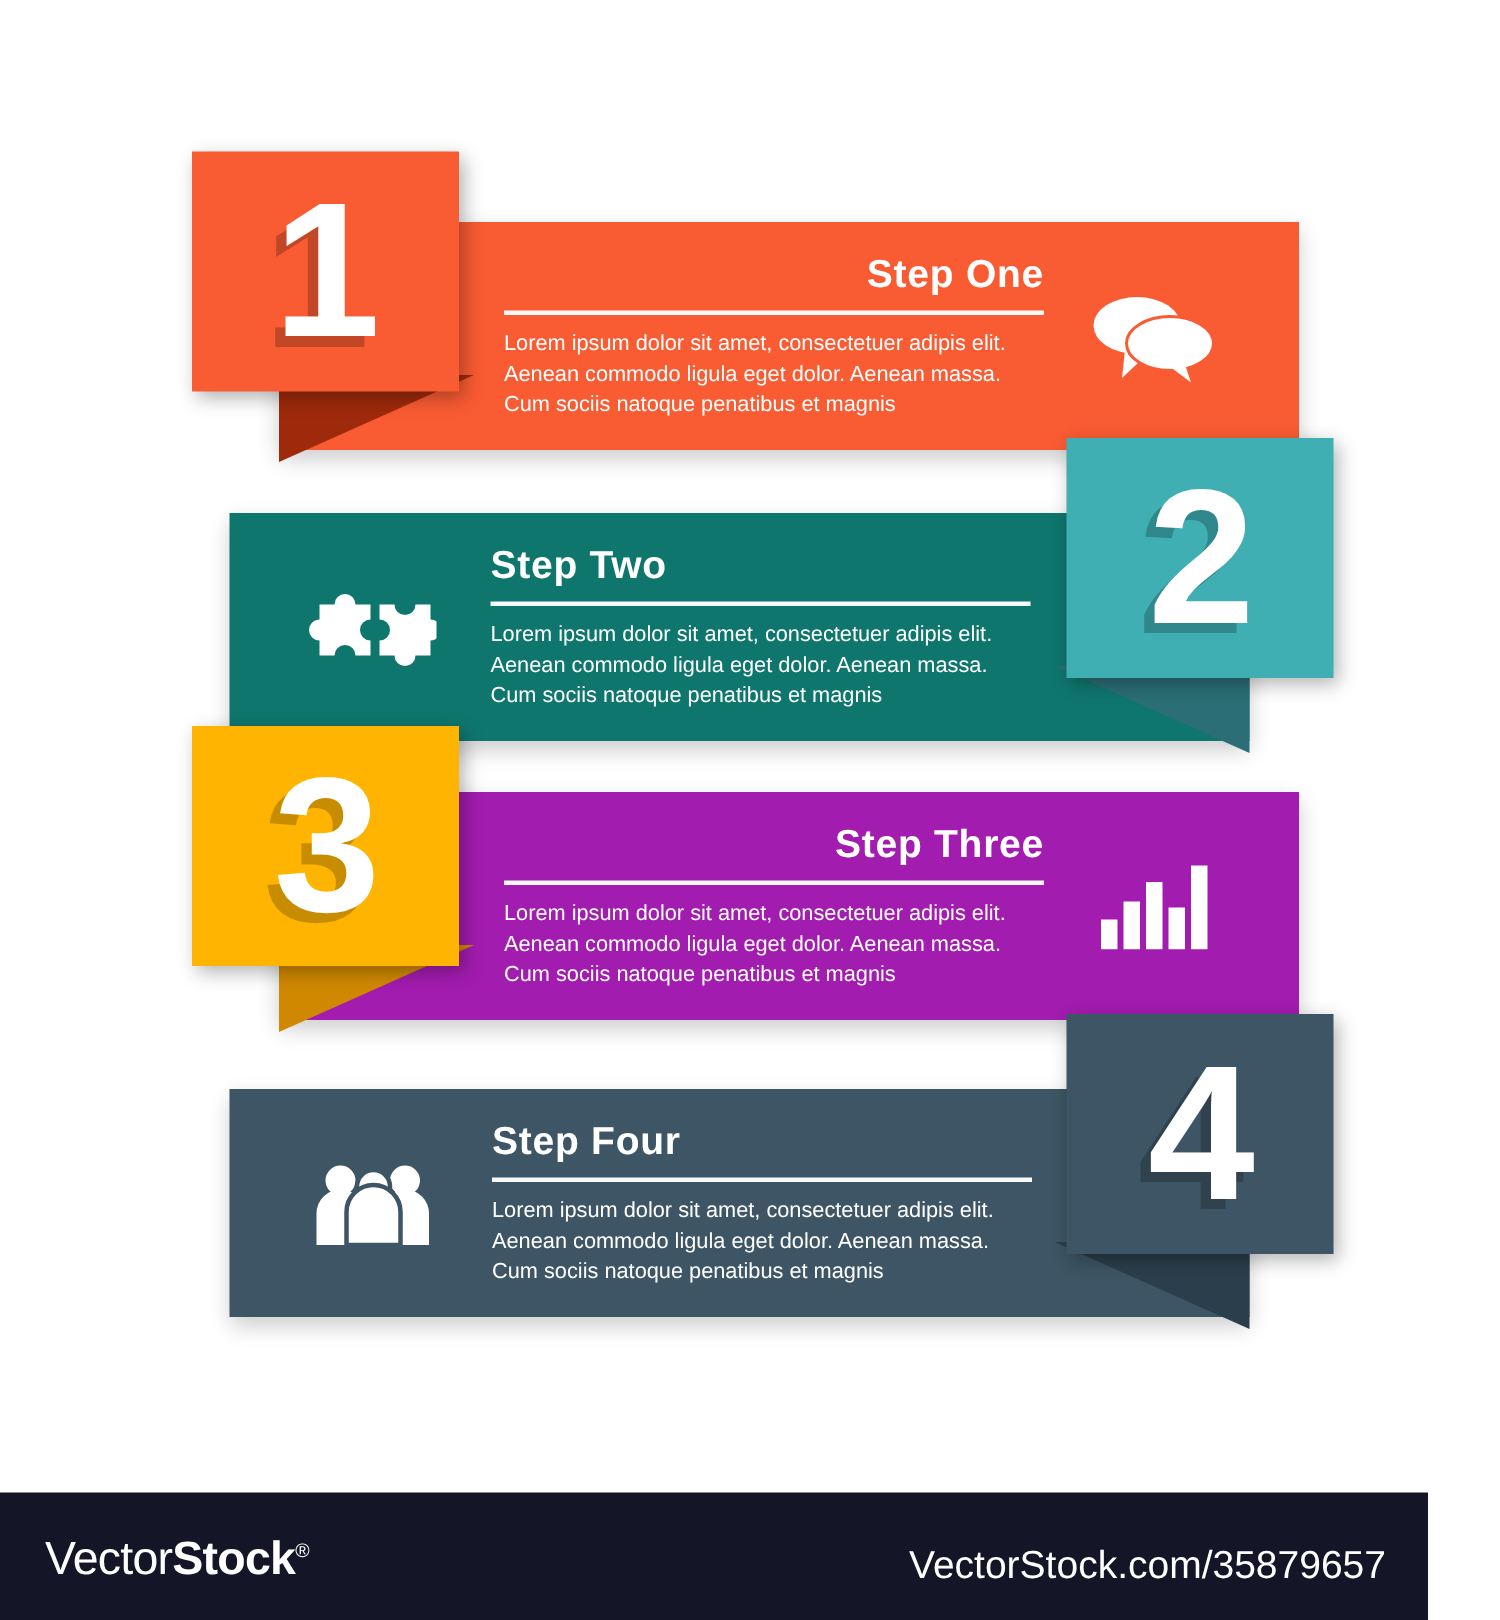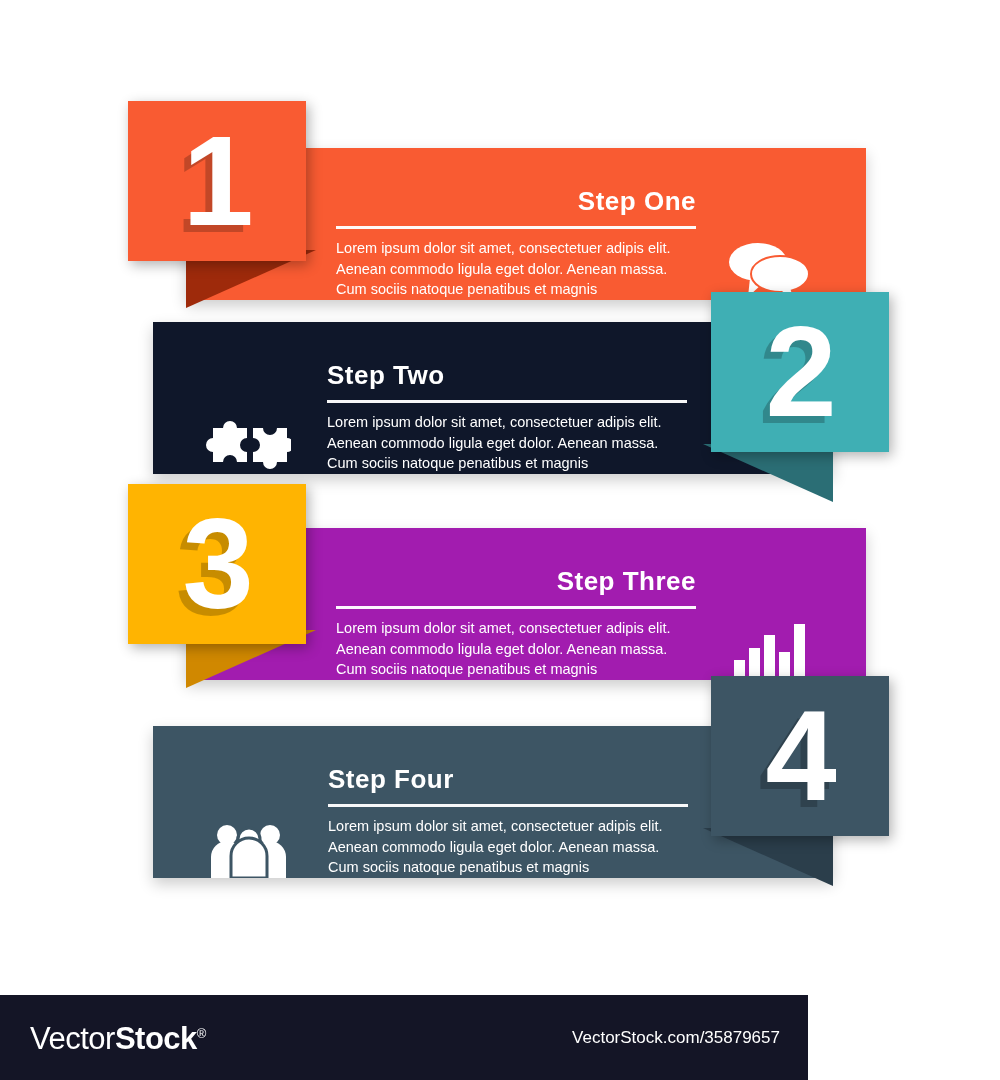--- a/index.html
+++ b/index.html
@@ -50,21 +50,21 @@
   .fold.left {   
     border-top: 58px solid;
     border-left: 130px solid transparent;
   }
 
   
   .content {
     position: absolute;
     top: 0; height: 100%;
     display: flex;
-    align-items: flex-end;
+    align-items: center;
   }
   .icon-wrap {
     width: 110px;
     display: flex; align-items: center; justify-content: center;
     flex: none;
   }
   .txt { width: 360px; flex: none; }
   .title {
     color: #ffffff;
     font-size: 26px;
@@ -84,33 +84,33 @@
     font-size: 14.5px;
     font-weight: normal;
     line-height: 1.42;
     text-align: left;
     font-family: "Liberation Sans", sans-serif;
   }
 
   
   #footer {
     position: absolute; left: 0; bottom: 0;
-    width: 808px; height: 85px;
+    width: 952px; height: 85px;
     background: #141526;
   }
   .vs-logo {
     position: absolute; left: 30px; top: 26px;
     color: #ffffff; font-size: 31px; letter-spacing: -0.5px;
     font-family: "Liberation Sans", sans-serif;
   }
   .vs-logo .b { font-weight: bold; }
   .vs-logo .reg { font-size: 13px; vertical-align: super; }
   .vs-url {
     position: absolute; right: 28px; top: 33px;
-    color: #ffffff; font-size: 17px;
+    color: #ffffff; font-size: 26px;
     font-family: "Liberation Sans", sans-serif;
   }
   svg { display: block; }
 </style>
 </head>
 <body>
 
 <div id="stage">
 
   <div class="banner" style="left:186px; top:148px; width:680px; background:#F95B32;">
@@ -128,21 +128,21 @@
           <polygon points="62,50 66,62 50,50" fill="#ffffff"></polygon>
         </svg>
       </div>
     </div>
   </div>
   <div class="fold right" style="left:186px; top:250px; border-top-color:#9E2A0B;"></div>
   <div class="tab" style="left:128px; top:101px; background:#F95B32;">
     <div class="num">1</div>
   </div>
 
-  <div class="banner" style="left:153px; top:322px; width:680px; background:#0f172a;">
+  <div class="banner" style="left:153px; top:342px; width:680px; background:#0f766e;">
     <div class="content" style="left:40px; width:620px;">
       <div class="icon-wrap">
         <svg width="86" height="62" viewBox="0 0 86 62">
           <g fill="#ffffff">
             <path d="M8,16 h10 a7,7 0 1,1 14,0 h10 v10 a7,7 0 1,0 0,14 v10 h-10 a7,7 0 1,0 -14,0 h-10 v-10 a7,7 0 1,1 0,-14 z"></path>
             <path d="M48,16 h10 a7,7 0 1,0 14,0 h10 v10 a7,7 0 1,1 0,14 v10 h-10 a7,7 0 1,1 -14,0 h-10 v-10 a7,7 0 1,0 0,-14 z"></path>
           </g>
         </svg>
       </div>
       <div class="txt" style="margin-left:24px;">

